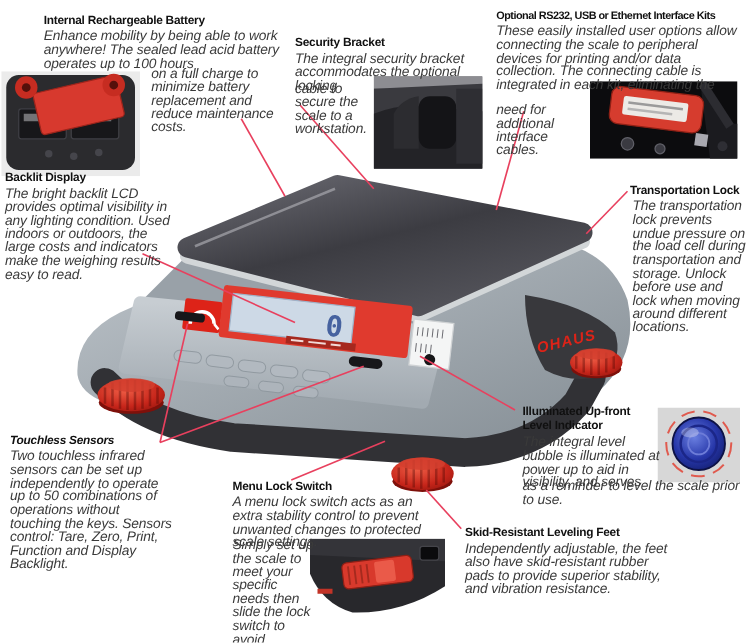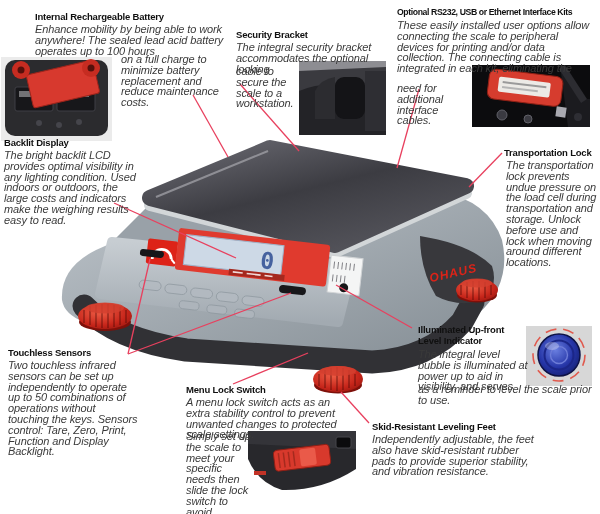--- a/index.html
+++ b/index.html
@@ -4,21 +4,21 @@
 <style>
   html,body{margin:0;padding:0;}
   body{width:600px;height:514px;position:relative;background:#ffffff;
        font-family:"Liberation Sans",sans-serif;overflow:hidden;}
   .canvas{position:absolute;left:0;top:0;width:600px;height:514px;background:#fff;}
   svg.scene{position:absolute;left:0;top:0;z-index:1;}
   .co-title{position:absolute;z-index:3;font-weight:bold;font-size:9.5px;
             letter-spacing:-0.2px;color:#101010;white-space:nowrap;line-height:11px;}
   .co-title.sm{font-size:8.7px;letter-spacing:-0.4px;}
   .co-title.wrap{white-space:normal;}
-  .co-title.ital{}
+  .co-title.ital{font-style:italic;}
   .co-body{position:absolute;z-index:3;font-style:italic;font-size:11px;
            line-height:10.8px;letter-spacing:-0.1px;color:#3a3a3a;}
   .photo{position:absolute;z-index:2;line-height:0;}
 </style>
 </head>
 <body>
 
 <div class="canvas">
 
   <svg class="scene" width="600" height="514" viewBox="0 0 600 514">

